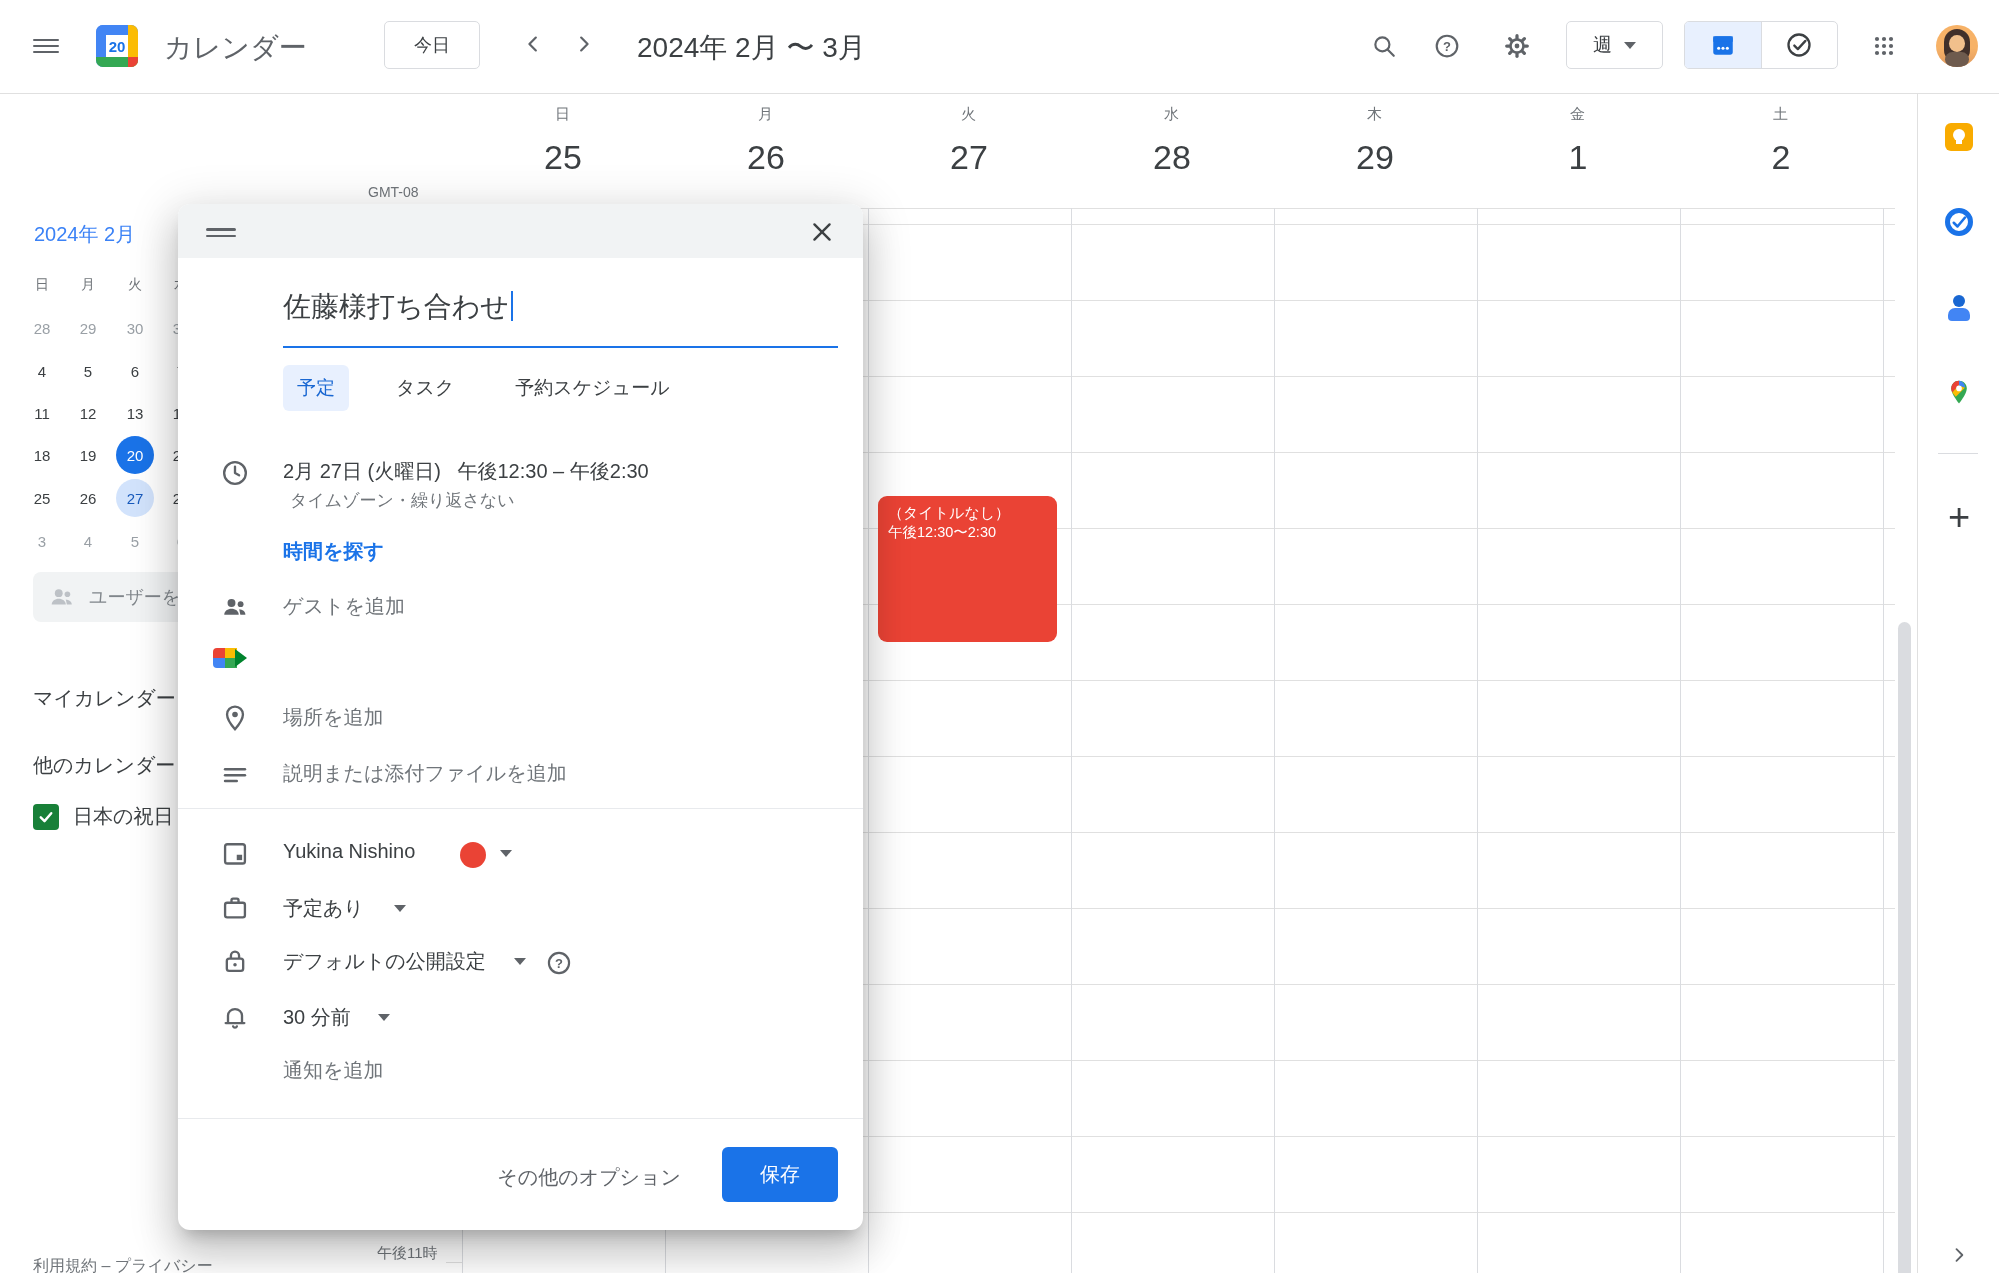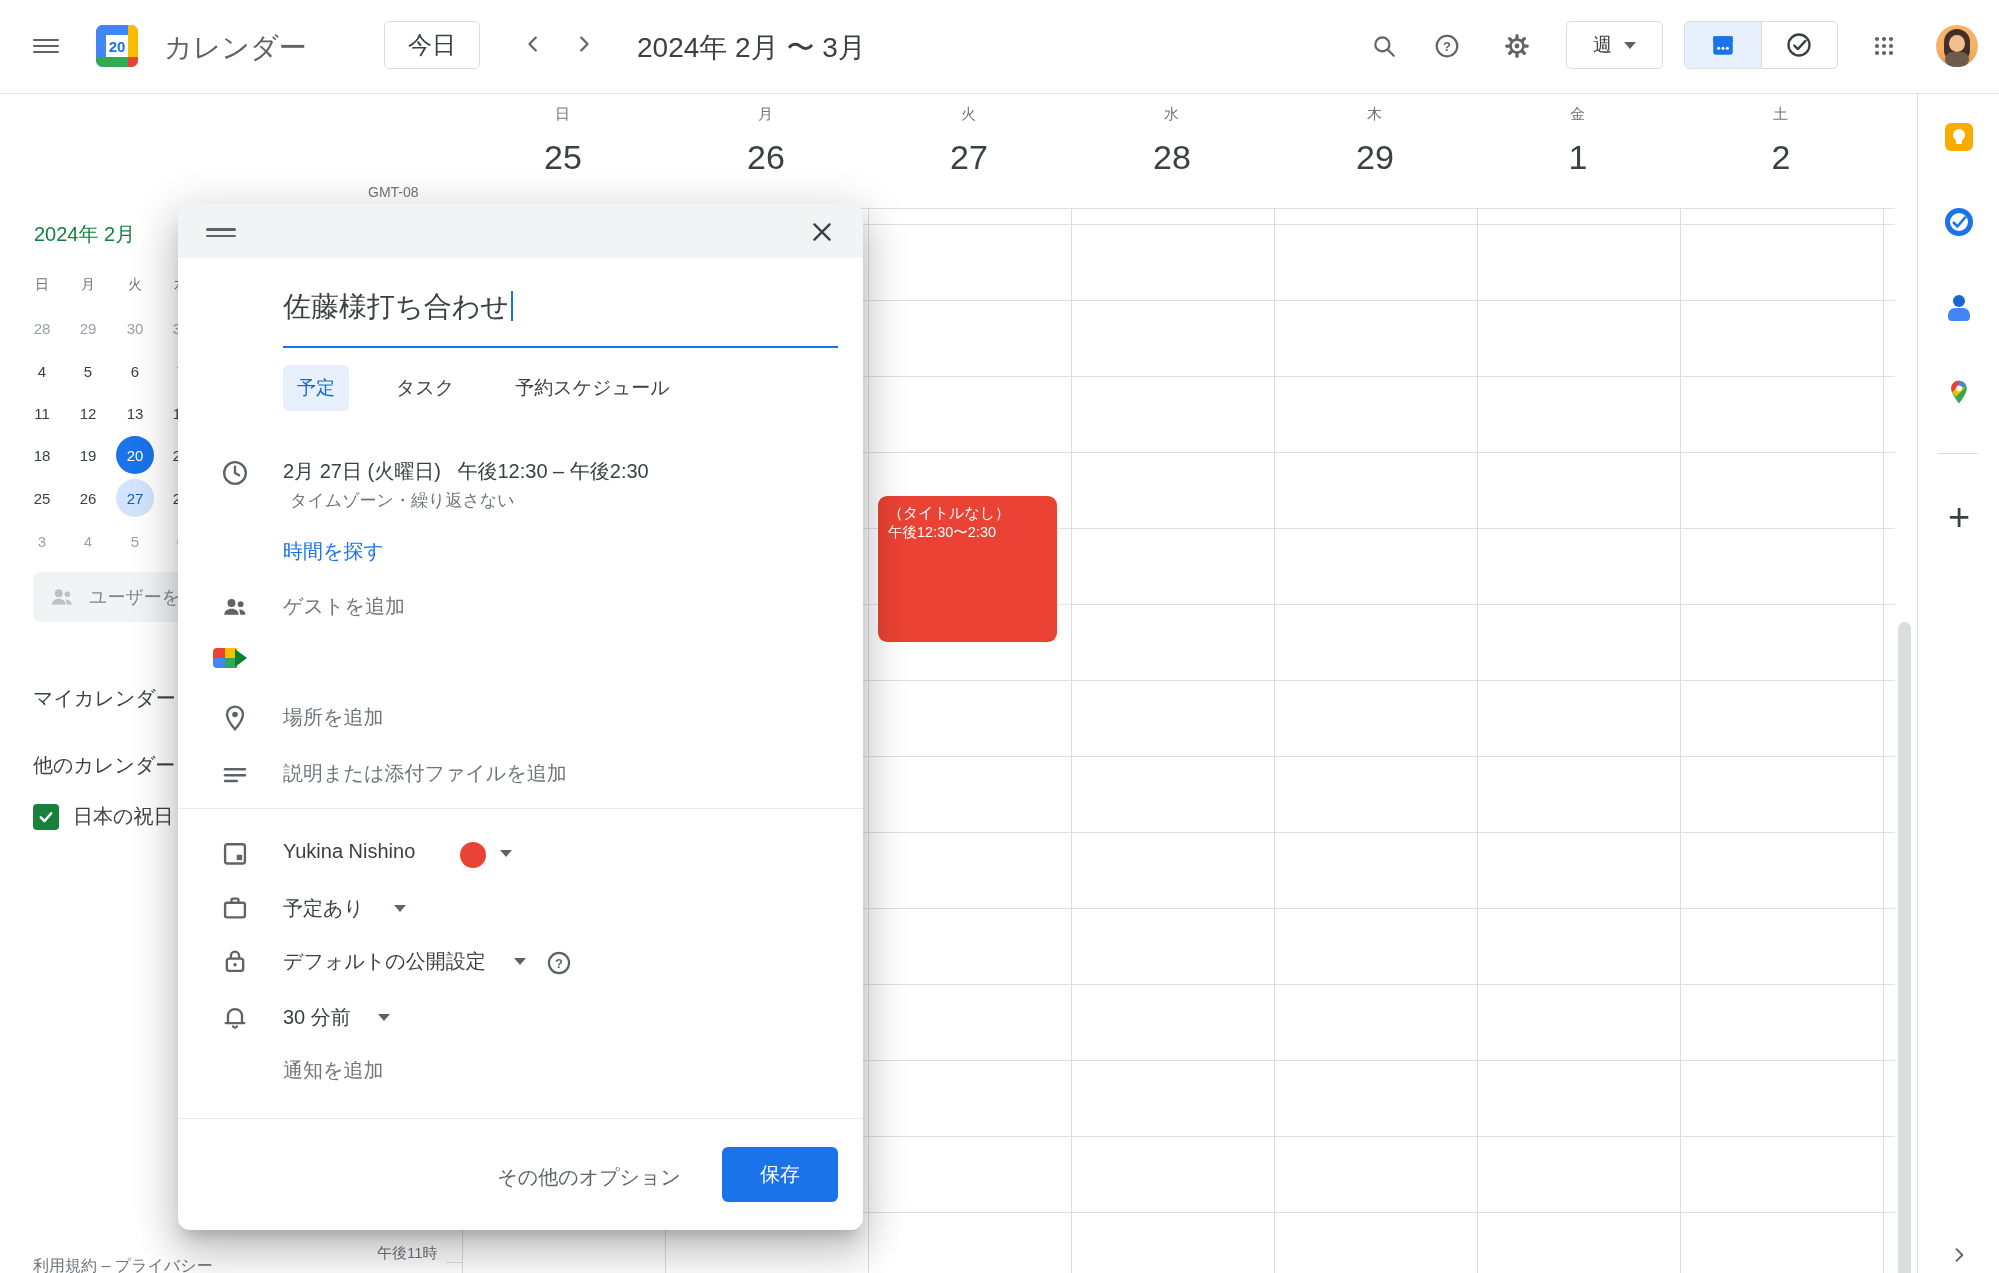--- a/index.html
+++ b/index.html
@@ -10,21 +10,21 @@
   .iconbtn{position:absolute;width:52px;height:52px;border-radius:50%;display:flex;align-items:center;justify-content:center;cursor:pointer;}
   .hamburger span{display:block;width:26px;height:2.6px;background:#5f6368;margin:3.6px 0;border-radius:2px;}
   .logo{position:absolute;left:96px;top:25px;width:42px;height:42px;border-radius:7px;overflow:hidden;background:#fff;}
   .logo .band-t{position:absolute;left:0;top:0;width:42px;height:10px;background:#4285f4;}
   .logo .band-l{position:absolute;left:0;top:0;width:10px;height:42px;background:#4285f4;}
   .logo .band-r{position:absolute;right:0;top:0;width:10px;height:42px;background:#fbbc04;}
   .logo .band-b{position:absolute;left:0;bottom:0;width:42px;height:10px;background:#34a853;}
   .logo .corner{position:absolute;right:0;bottom:0;width:10px;height:10px;background:#ea4335;}
   .logo .page{position:absolute;left:10px;top:10px;width:22px;height:22px;background:#fff;display:flex;align-items:center;justify-content:center;font-size:15px;font-weight:bold;color:#1a73e8;}
   .app-title{position:absolute;left:164px;top:29px;font-size:28px;color:#5f6368;}
-  .today-btn{position:absolute;left:384px;top:21px;width:96px;height:48px;border:1px solid #dadce0;border-radius:5px;background:#fff;font-size:24px;color:#3c4043;display:flex;align-items:center;justify-content:center;cursor:pointer;box-sizing:border-box;}
+  .today-btn{position:absolute;left:384px;top:21px;width:96px;height:48px;border:1px solid #dadce0;border-radius:5px;background:#fff;font-size:18px;color:#3c4043;display:flex;align-items:center;justify-content:center;cursor:pointer;box-sizing:border-box;}
   .navchev{position:absolute;top:20px;width:48px;height:48px;display:flex;align-items:center;justify-content:center;cursor:pointer;color:#5f6368;}
   .range-title{position:absolute;left:637px;top:29px;font-size:28px;color:#3c4043;}
   .week-btn{position:absolute;left:1566px;top:21px;width:97px;height:48px;border:1px solid #dadce0;border-radius:5px;background:#fff;display:flex;align-items:center;justify-content:center;gap:12px;font-size:19px;color:#3c4043;cursor:pointer;box-sizing:border-box;}
   .caret{width:0;height:0;border-left:6px solid transparent;border-right:6px solid transparent;border-top:7px solid #5f6368;display:inline-block;}
   .toggle{position:absolute;left:1684px;top:21px;width:154px;height:48px;border:1px solid #dadce0;border-radius:5px;overflow:hidden;display:flex;box-sizing:border-box;}
   .toggle .half{flex:1;display:flex;align-items:center;justify-content:center;cursor:pointer;}
   .toggle .half.active{background:#e8f0fe;}
   .toggle .sep{width:1px;background:#dadce0;}
   .avatar{position:absolute;left:1936px;top:25px;width:42px;height:42px;border-radius:50%;overflow:hidden;background:linear-gradient(#f7b267 55%,#e09a5f);cursor:pointer;}
   .avatar .hair{position:absolute;left:8px;top:4px;width:26px;height:34px;border-radius:13px;background:#41302a;}
@@ -47,21 +47,21 @@
   .sidebar{position:absolute;left:0;top:93px;width:360px;bottom:0;z-index:3;background:transparent;}
   .create-btn{position:absolute;left:10px;top:24px;width:186px;height:72px;background:#fff;border-radius:36px;box-shadow:0 1px 3px rgba(60,64,67,.3),0 4px 8px 3px rgba(60,64,67,.15);display:flex;align-items:center;cursor:pointer;}
   .gplus{position:relative;width:38px;height:38px;margin-left:16px;}
   .gplus div{position:absolute;}
   .gplus .pt{left:14px;top:2px;width:10px;height:17px;background:#ea4335;}
   .gplus .pb{left:14px;top:19px;width:10px;height:17px;background:#34a853;}
   .gplus .pl{left:2px;top:14px;width:17px;height:10px;background:#fbbc04;}
   .gplus .pr{left:19px;top:14px;width:17px;height:10px;background:#4285f4;}
   .create-label{font-size:20px;color:#5f6368;margin-left:22px;}
   .create-caret{margin-left:22px;}
-  .minical-title{position:absolute;left:34px;top:128px;font-size:20px;color:#15803d;}
+  .minical-title{position:absolute;left:34px;top:128px;font-size:20px;color:#3b82f6;}
   .mc-cell{position:absolute;width:38px;height:38px;margin-left:-19px;margin-top:-19px;display:flex;align-items:center;justify-content:center;font-size:15px;border-radius:50%;cursor:pointer;color:#3c4043;}
   .mc-head{color:#70757a;font-size:14px;cursor:default;}
   .mc-out{color:#9aa0a6;}
   .mc-sel{background:#1a73e8;color:#fff;}
   .mc-hl{background:#d2e3fc;color:#185abc;}
   .user-search{position:absolute;left:33px;top:479px;width:324px;height:50px;background:#f1f3f4;border-radius:8px;display:flex;align-items:center;cursor:text;}
   .user-search .ph{font-size:18px;color:#80868b;margin-left:14px;}
   .side-label{position:absolute;left:33px;font-size:20px;color:#3c4043;}
   .holiday-row{position:absolute;left:33px;top:710px;display:flex;align-items:flex-end;cursor:pointer;}
   .checkbox{width:26px;height:26px;border-radius:4px;background:#188038;display:flex;align-items:center;justify-content:center;}
@@ -89,21 +89,21 @@
   .close-btn{position:absolute;right:22px;top:9px;width:38px;height:38px;display:flex;align-items:center;justify-content:center;cursor:pointer;}
   .dlg-title{position:absolute;left:105px;top:84px;right:25px;font-size:28px;color:#3c4043;border-bottom:2.5px solid #1a73e8;padding-bottom:20px;cursor:text;}
   .cursorbar{display:inline-block;width:2px;height:30px;background:#1a73e8;vertical-align:-5px;margin-left:2px;}
   .tabs{position:absolute;left:105px;top:161px;display:flex;align-items:center;gap:33px;}
   .tab{font-size:19px;color:#3c4043;padding:10px 14px;border-radius:6px;cursor:pointer;white-space:nowrap;}
   .tab.active{background:#e8f0fe;color:#1967d2;}
   .rowicon{position:absolute;left:42px;width:30px;height:30px;display:flex;align-items:center;justify-content:center;}
   .rowtext{position:absolute;left:105px;font-size:20px;color:#3c4043;white-space:nowrap;}
   .rowtext.placeholder{color:#70757a;cursor:text;}
   .sub{position:absolute;left:105px;font-size:17px;color:#70757a;white-space:nowrap;}
-  .link{position:absolute;left:105px;font-size:20px;color:#1a73e8;cursor:pointer;white-space:nowrap;}
+  .link{position:absolute;left:105px;font-size:20px;color:#1a73e8;cursor:pointer;white-space:nowrap;font-weight:bold;}
   .meet-btn{position:absolute;left:102px;top:430px;width:365px;height:55px;background:#1a73e8;border-radius:6px;color:#fff;font-size:19px;display:flex;align-items:center;justify-content:center;cursor:pointer;}
   .meet-icon{position:absolute;left:35px;top:441px;width:34px;height:26px;}
   .meet-icon .q{position:absolute;width:12px;height:10px;}
   .dlg-div{position:absolute;left:0;right:0;height:1px;background:#e8eaed;}
   .reddot{position:absolute;left:282px;width:26px;height:26px;border-radius:50%;background:#ea4335;cursor:pointer;}
   .inline-caret{position:absolute;cursor:pointer;}
   .footer{position:absolute;left:0;right:0;bottom:0;height:112px;}
   .more-btn{position:absolute;right:182px;top:46px;font-size:20px;color:#5f6368;cursor:pointer;white-space:nowrap;}
   .save-btn{position:absolute;right:25px;top:29px;width:116px;height:55px;background:#1a73e8;border-radius:6px;color:#fff;font-size:20px;display:flex;align-items:center;justify-content:center;cursor:pointer;}
   svg{display:block;}

